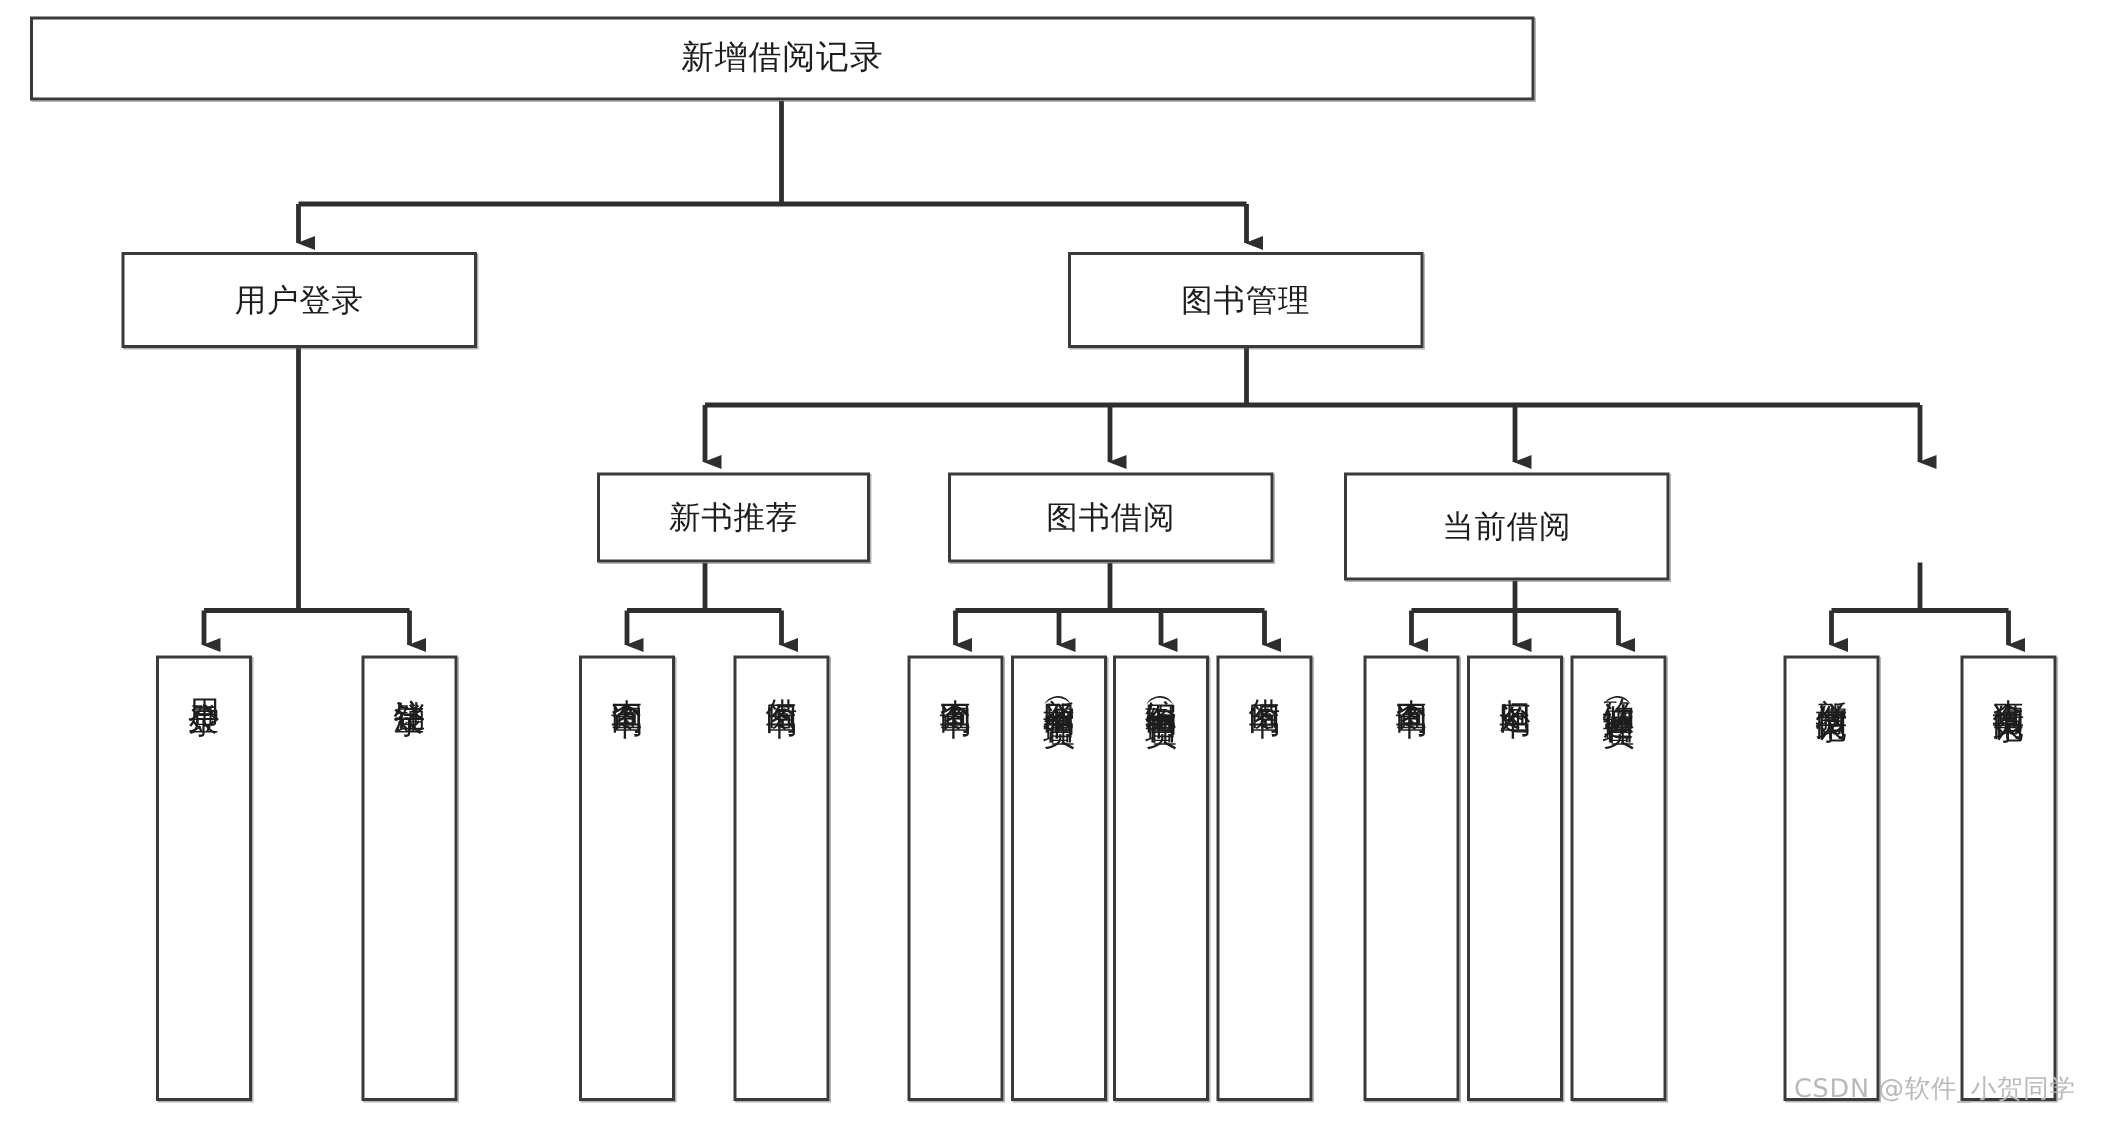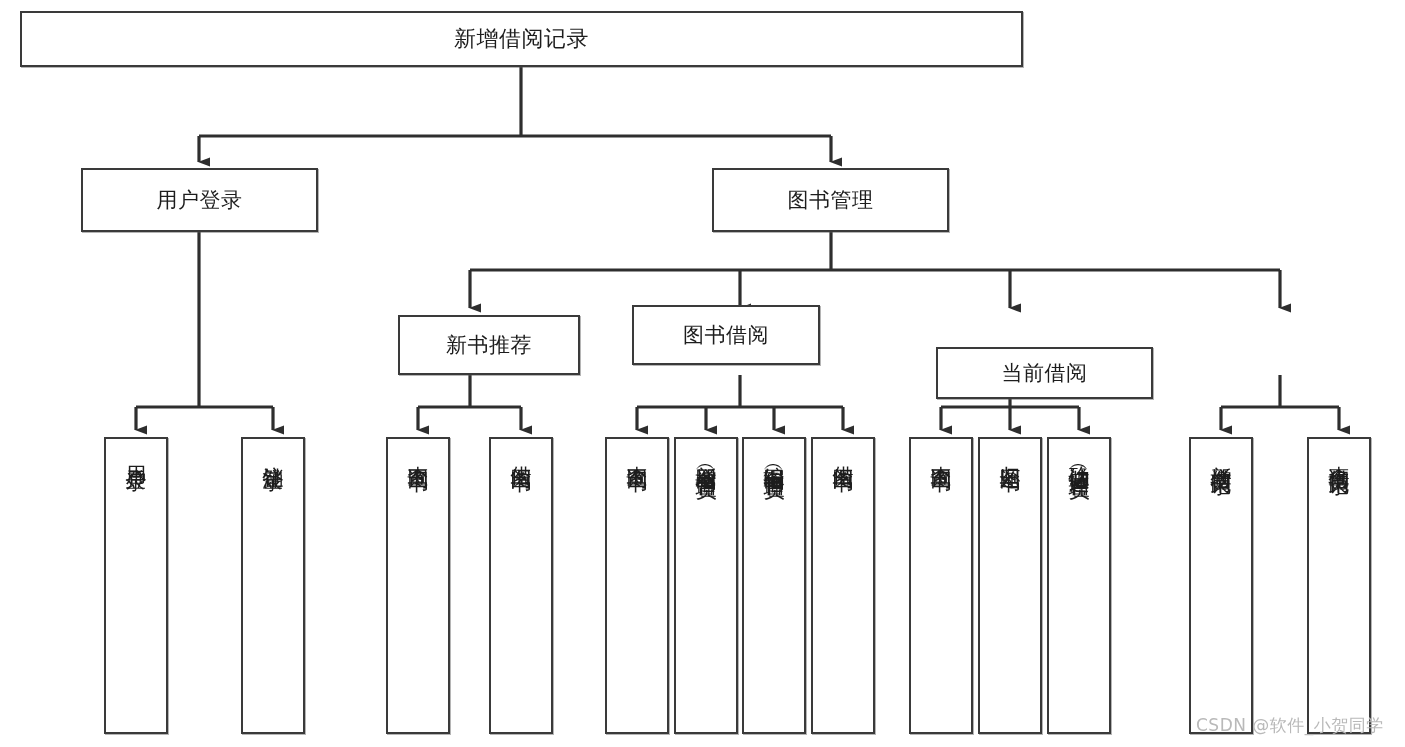--- a/index.html
+++ b/index.html
@@ -137,24 +137,24 @@
   <div class="node" style="left:81px; top:168px; width:237px; height:64px;">
     <span class="label">用户登录</span>
   </div>
   <div class="node" style="left:712px; top:168px; width:237px; height:64px;">
     <span class="label">图书管理</span>
   </div>
 
   <div class="node" style="left:362px; top:315px; width:182px; height:60px;margin-left:36px;">
     <span class="label">新书推荐</span>
   </div>
-  <div class="node" style="left:632px; top:305px; width:188px; height:60px;align-items:center;">
+  <div class="node" style="left:632px; top:315px; width:217px; height:60px;align-items:center;">
     <span class="label">图书借阅</span>
   </div>
-  <div class="node" style="left:936px; top:315px; width:217px; height:52px;margin-top:32px;">
+  <div class="node" style="left:896px; top:315px; width:217px; height:72px;">
     <span class="label">当前借阅</span>
   </div>
 
   <div class="node vert" style="left:104px; top:437px; width:64px; height:297px;">
     <span class="label">用户登录</span>
   </div>
   <div class="node vert" style="left:241px; top:437px; width:64px; height:297px;">
     <span class="label">注销登录</span>
   </div>
 

